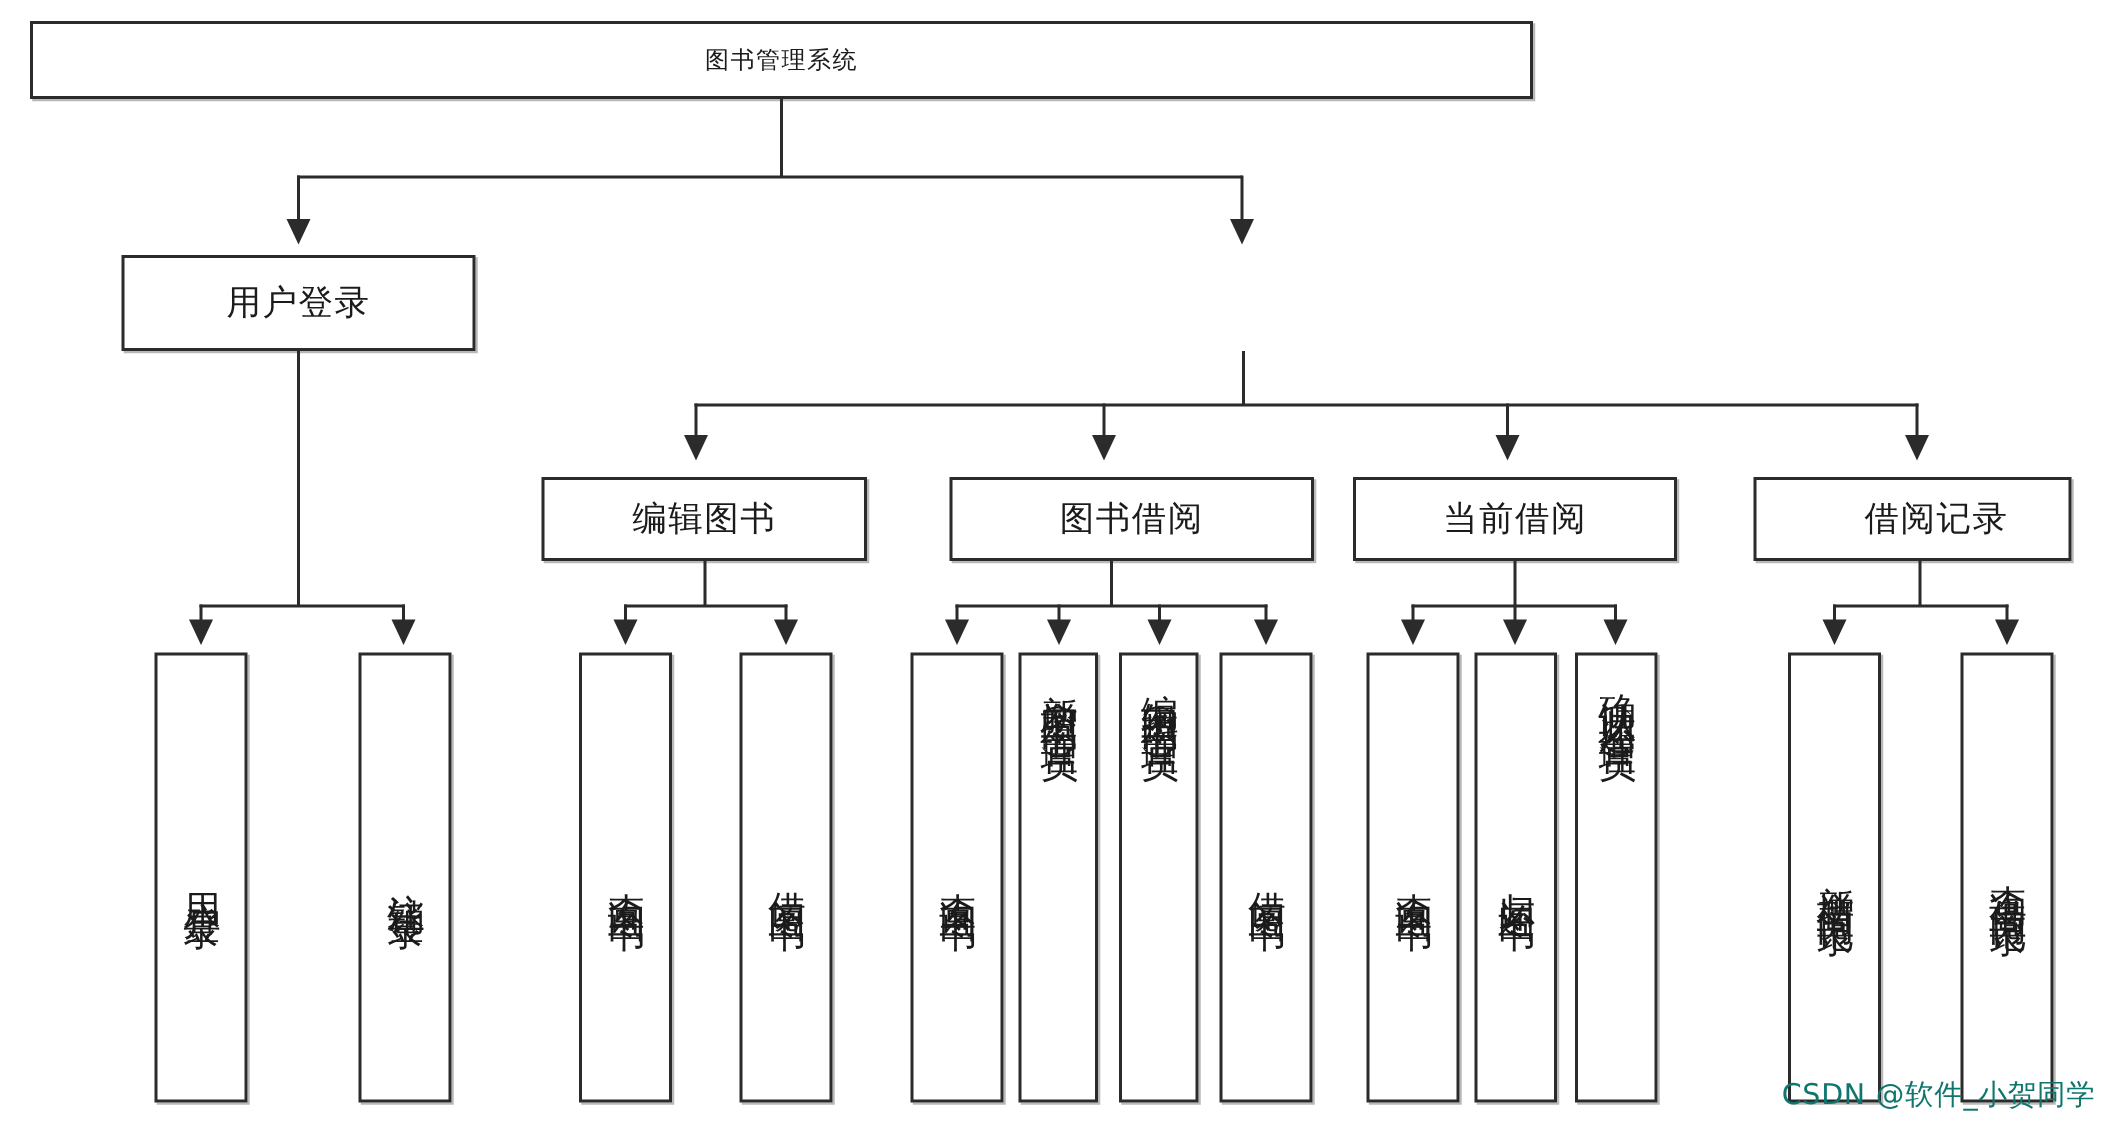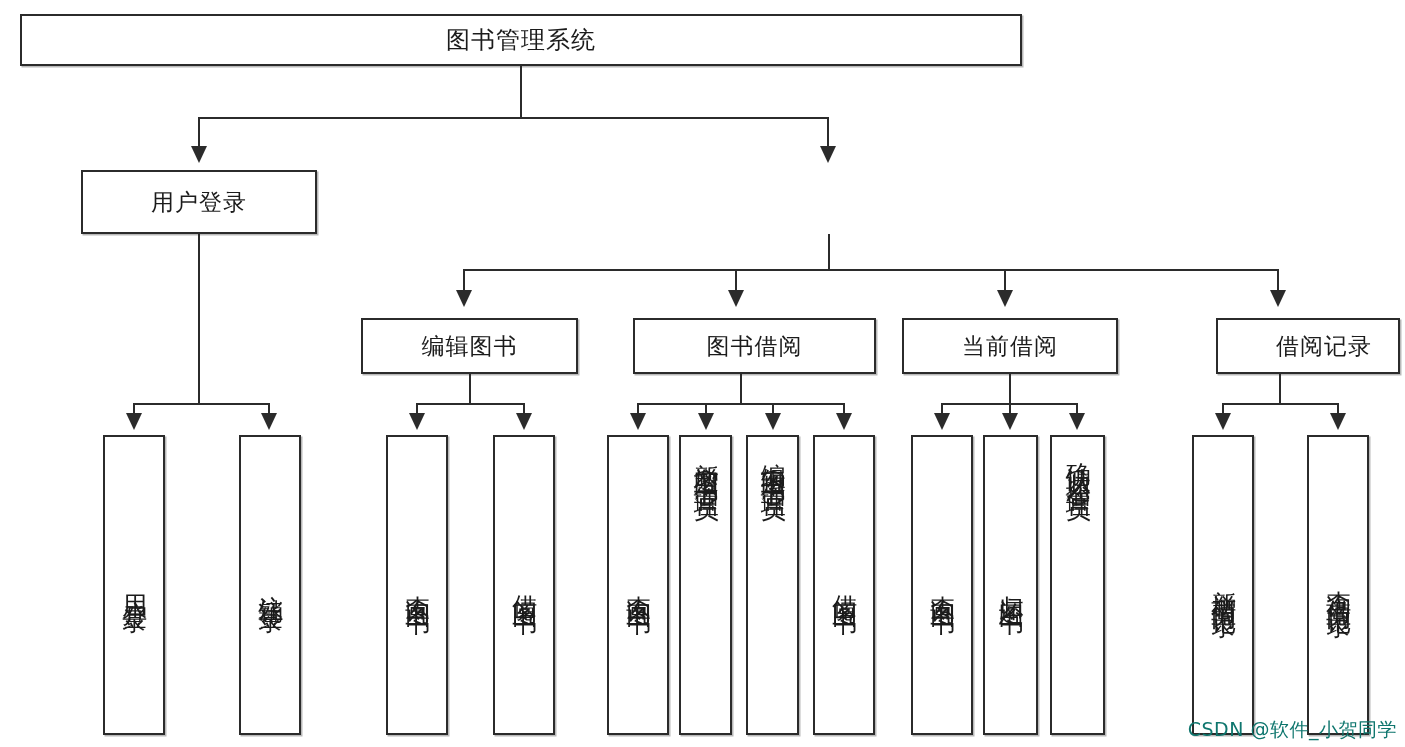--- a/index.html
+++ b/index.html
@@ -26,21 +26,21 @@
     align-items: center;
     justify-content: center;
     color: #1b1b1b;
   }
   .node.h-node {
     font-size: 23px;
     letter-spacing: 1px;
     line-height: 1;
   }
   .node.root {
-    font-size: 24px;
+    font-size: 16px;
   }
   
   .node.leaf {
     align-items: flex-start;
     justify-content: center;
     padding-top: 0;
   }
   .leaf .vtext {
     writing-mode: vertical-rl;
     text-orientation: upright;
@@ -121,21 +121,21 @@
 
   <div class="node h-node" style="left:361px; top:318px; width:217px; height:56px;">
     <span>编辑图书</span>
   </div>
   <div class="node h-node" style="left:633px; top:318px; width:243px; height:56px;">
     <span>图书借阅</span>
   </div>
   <div class="node h-node" style="left:902px; top:318px; width:216px; height:56px;">
     <span>当前借阅</span>
   </div>
-  <div class="node h-node" style="left:1216px; top:318px; width:184px; height:56px;padding-left:32px;">
+  <div class="node h-node" style="left:1169px; top:318px; width:212px; height:56px;padding-left:32px;">
     <span>借阅记录</span>
   </div>
 
   <div class="ln v" style="left:469px; top:374px; width:2px; height:30px;"></div>
   <div class="ln h" style="left:416px; top:403px; width:109px; height:2px;"></div>
   <div class="ln v" style="left:416px; top:403px; width:2px; height:11px;"></div>
   <div class="ln v" style="left:523px; top:403px; width:2px; height:11px;"></div>
   <div class="arrow" style="left:409px; top:413px;"></div>
   <div class="arrow" style="left:516px; top:413px;"></div>
 

